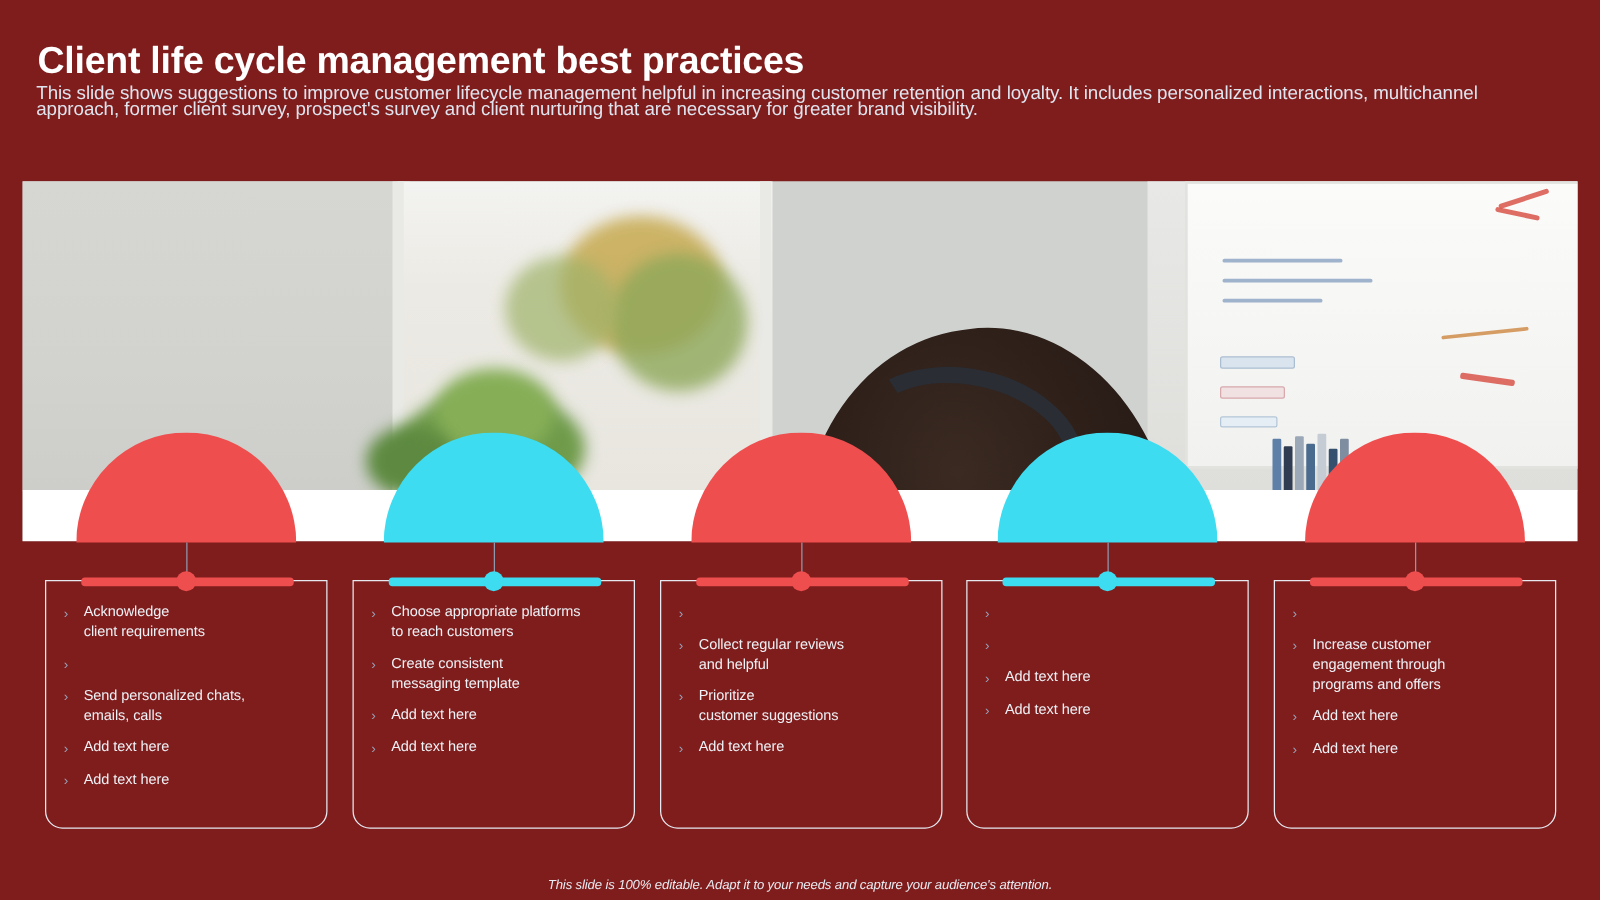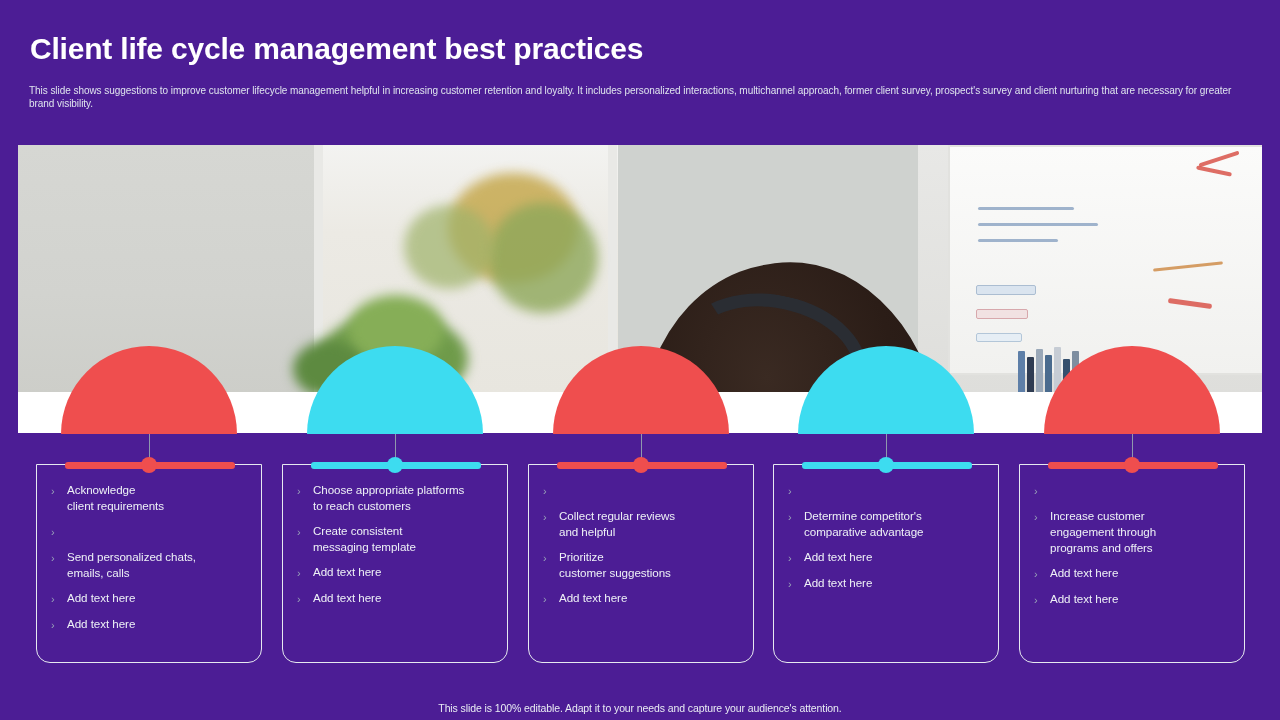--- a/index.html
+++ b/index.html
@@ -2,32 +2,32 @@
 <html><head>
 <meta charset="utf-8">
 <style>
   * { box-sizing: border-box; margin: 0; padding: 0; }
   html, body {
     width: 1280px; height: 720px;
     background: #1d2943;
     font-family: "Liberation Sans", sans-serif;
     overflow: hidden;
   }
-  .slide { position: relative; width: 1280px; height: 720px; background: #4c1d95; }
+  .slide { position: relative; width: 1280px; height: 720px; background: #7f1d1d; }
 
   
   .title {
     position: absolute; left: 30px; top: 30px;
     font-size: 30px; font-weight: bold; color: #ffffff;
     letter-spacing: -0.2px; line-height: 38px;
     white-space: nowrap;
   }
   .subtitle {
-    position: absolute; left: 29px; top: 84px; width: 1210px;
-    font-size: 10px; color: #dfe4ee; line-height: 13px;
+    position: absolute; left: 29px; top: 68px; width: 1210px;
+    font-size: 15px; color: #dfe4ee; line-height: 13px;
     letter-spacing: -0.05px;
   }
 
   
   .photo-band {
     position: absolute; left: 18px; top: 145px;
     width: 1244px; height: 288px;
     overflow: hidden;
     background: #cfd2cf;
   }
@@ -142,20 +142,21 @@
   .bullet .btext {
     color: #eef1f6; font-size: 11.6px; line-height: 16px;
     letter-spacing: -0.05px; white-space: pre-line;
   }
 
   
   .footer {
     position: absolute; left: 0; bottom: 6px; width: 1280px;
     text-align: center; color: #e9ecf3; font-size: 10.5px;
     letter-spacing: -0.1px;
+    font-style: italic;
   }
 </style>
 </head>
 <body>
 
 <div class="slide">
 
   <div class="title">Client life cycle management best practices</div>
   <div class="subtitle">This slide shows suggestions to improve customer lifecycle management helpful in increasing customer retention and loyalty. It includes personalized interactions, multichannel approach, former client survey, prospect's survey and client nurturing that are necessary for greater brand visibility.</div>
 
@@ -306,22 +307,20 @@
   </div>
   <div class="card" id="card-3" style="left: 773px;">
     <div class="card-bar" style="background: rgb(61, 220, 240);"></div>
     <div class="card-dot" style="background: rgb(61, 220, 240);"></div>
     <div class="bullets" id="bullets-3">
         <div class="bullet">
           <span class="chev">›</span>
         </div>
         <div class="bullet">
           <span class="chev">›</span>
-          <span class="btext">Determine competitor's
-comparative advantage</span>
         </div>
         <div class="bullet">
           <span class="chev">›</span>
           <span class="btext">Add text here</span>
         </div>
         <div class="bullet">
           <span class="chev">›</span>
           <span class="btext">Add text here</span>
         </div>
       </div>

